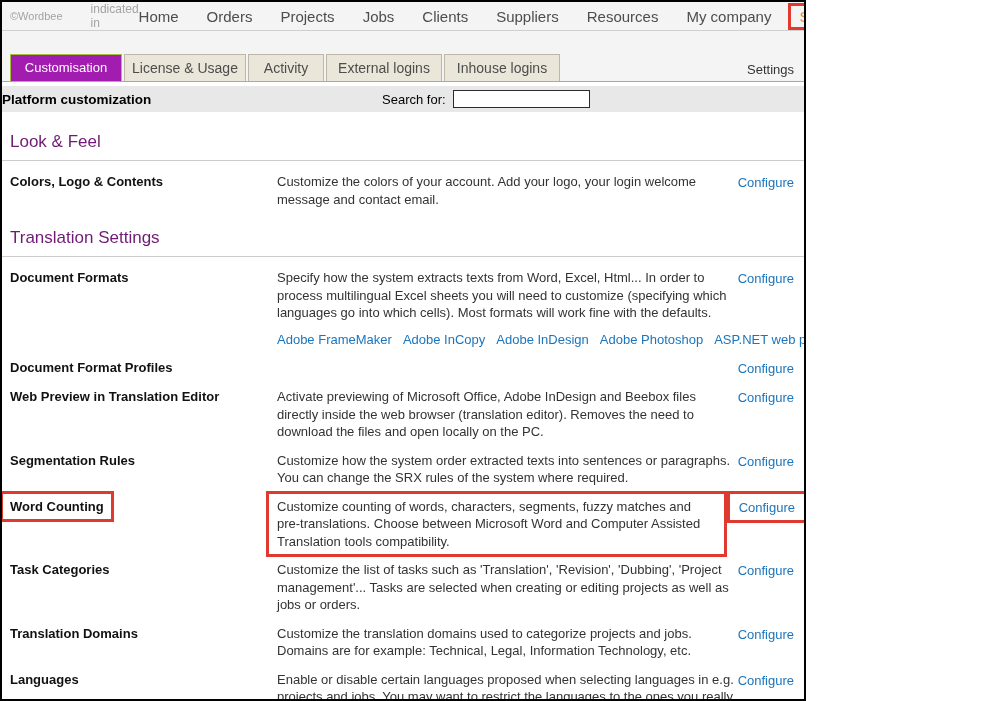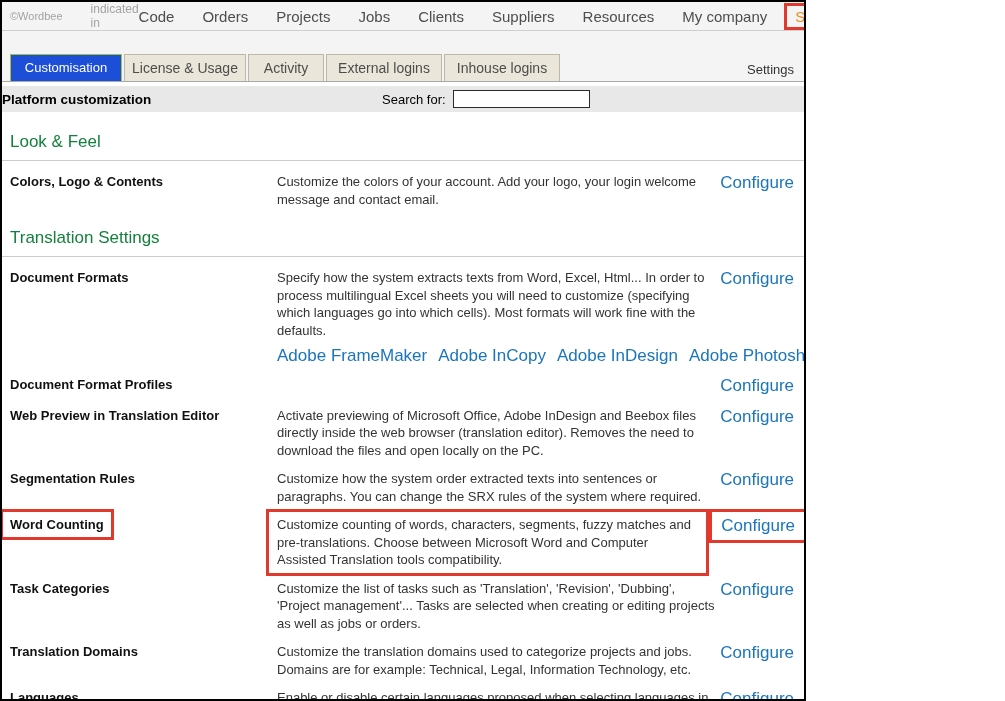--- a/index.html
+++ b/index.html
@@ -14,56 +14,56 @@
   .mainnav { margin-left:auto; display:flex; gap:28px; align-items:center; font-size:15px; color:#4d4d4d; }
   .mainnav .nav-item { cursor:pointer; white-space:nowrap; }
   .nav-item.settings-active { color:#ef8b1f; border:3px solid #e0392e; padding:2px 8px; margin:-5px -11px -5px -11px; }
 
   
   .tabstrip { background:#f4f4f4; padding:23px 0 0 8px; border-bottom:1px solid #a8a8a8; position:relative; display:flex; }
   .tab { font-size:14px; padding:5px 0; width:112px; text-align:center; background:#eae6d9; border:1px solid #bdb8a8; border-bottom:none; color:#4d4d4d; margin-right:2px; cursor:pointer; white-space:nowrap; }
   .tab.w-lg { width:122px; }
   .tab.w-sm { width:76px; }
   .tab.w-md { width:116px; }
-  .tab.active { background:#1d4ed8; color:#fff; border-color:#a3c13c; font-size:13px; }
+  .tab.active { background:#a21caf; color:#fff; border-color:#a3c13c; font-size:13px; }
   .corner-label { position:absolute; right:10px; bottom:4px; font-size:13px; color:#333; }
 
   
   .graybar { margin-top:4px; height:26px; background:#e8e8e8; display:flex; align-items:center; position:relative; }
   .graybar-title { font-weight:bold; font-size:13.5px; color:#000; }
   .search-group { position:absolute; left:380px; display:flex; align-items:center; gap:7px; font-size:13px; color:#000; }
   .search-group input { width:137px; height:18px; border:1px solid #2b2b2b; background:#fff; font:12px "Liberation Sans",sans-serif; padding:0 3px; }
 
   
   .content { padding-bottom:10px; }
-  .section-title { font-size:17px; color:#15803d; margin:20px 0 0; padding:0 0 8px 8px; border-bottom:1px solid #ccc; font-weight:normal; }
+  .section-title { font-size:17px; color:#701a75; margin:20px 0 0; padding:0 0 8px 8px; border-bottom:1px solid #ccc; font-weight:normal; }
   .rows { padding-top:12px; }
   .row { display:grid; grid-template-columns:267px minmax(0,600px) 1fr; padding:0 10px 0 8px; margin-bottom:11px; align-items:start; }
   .row-label { font-weight:bold; font-size:13px; color:#111; line-height:17px; }
   .row-desc { font-size:13px; color:#333; line-height:17.5px; }
   .row-action { justify-self:end; align-self:start; }
-  a.cfg, a.fmt { color:#1b75bc; text-decoration:none; font-size:17px; cursor:pointer; }
+  a.cfg, a.fmt { color:#1b75bc; text-decoration:none; font-size:13px; cursor:pointer; }
   .fmt-links { margin-top:9px; line-height:16.5px; }
   .fmt-links a { margin-right:11px; white-space:nowrap; }
 
   
   .hl-label { display:inline-block; border:3px solid #e0392e; padding:4px 7px; margin:-7px 12px -7px -10px; }
   .hl-desc  { border:3px solid #e0392e; padding:4px 8px; margin:-7px 0 -7px -11px; }
   .hl-cfg   { display:inline-block; border:3px solid #e0392e; padding:4px 9px; margin:-7px -13px -7px 0; }
 </style>
 </head>
 <body>
 
 <div class="page">
 
   <div class="topbar">
     <span class="brand">©Wordbee</span>
     <span class="tz-note">Times indicated in UTC+1</span>
     <div class="mainnav">
-      <span class="nav-item">Code</span>
+      <span class="nav-item">Home</span>
       <span class="nav-item">Orders</span>
       <span class="nav-item">Projects</span>
       <span class="nav-item">Jobs</span>
       <span class="nav-item">Clients</span>
       <span class="nav-item">Suppliers</span>
       <span class="nav-item">Resources</span>
       <span class="nav-item">My company</span>
       <span class="nav-item settings-active">Settings</span>
     </div>
   </div>

